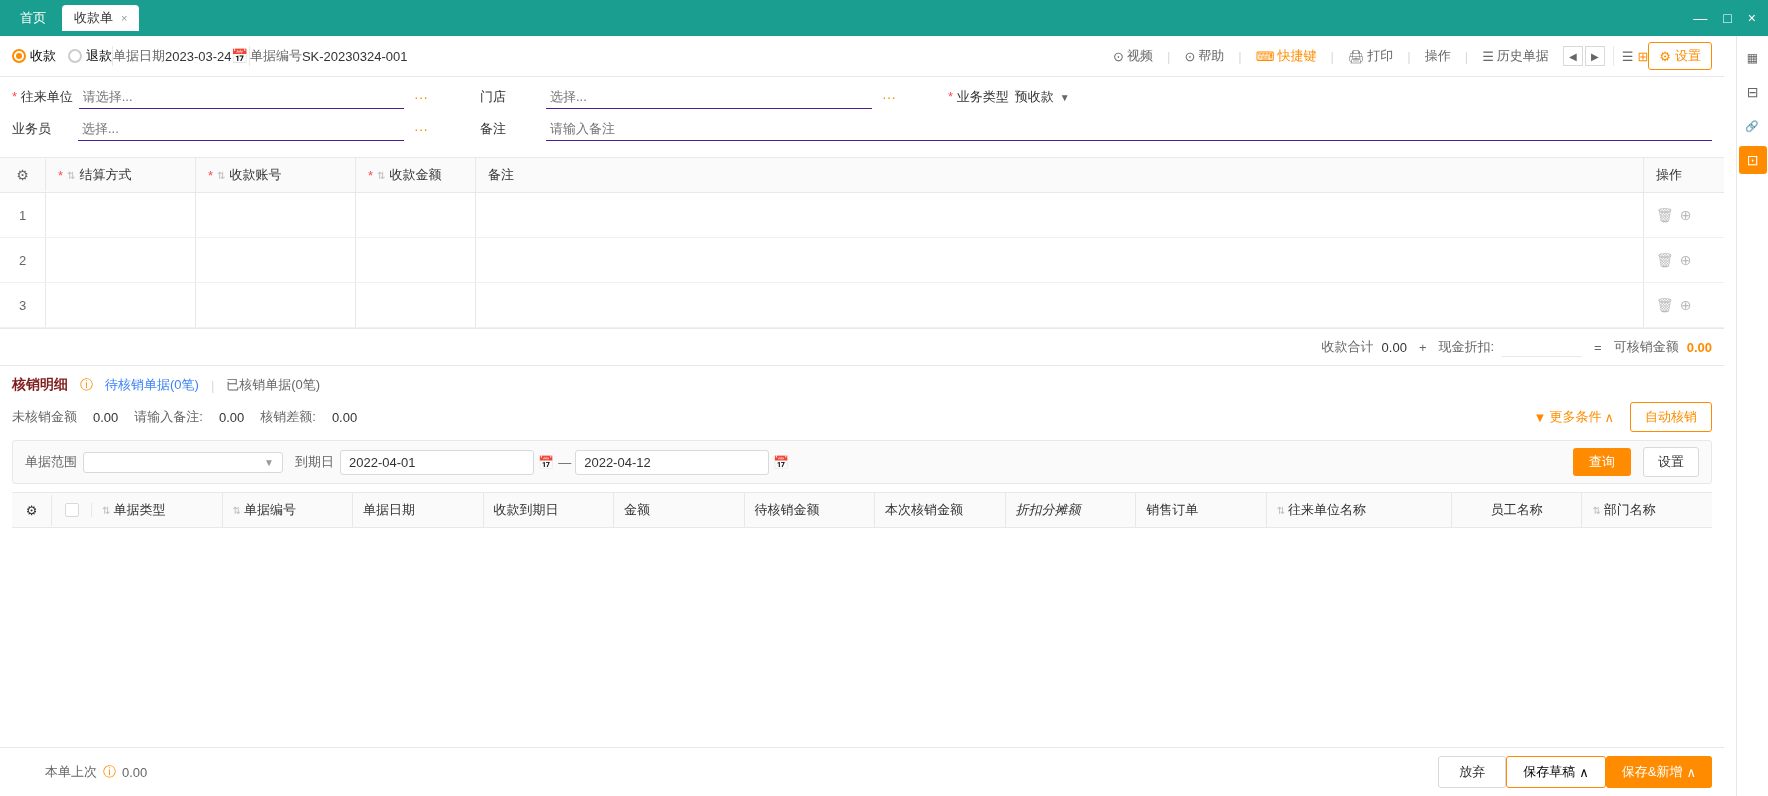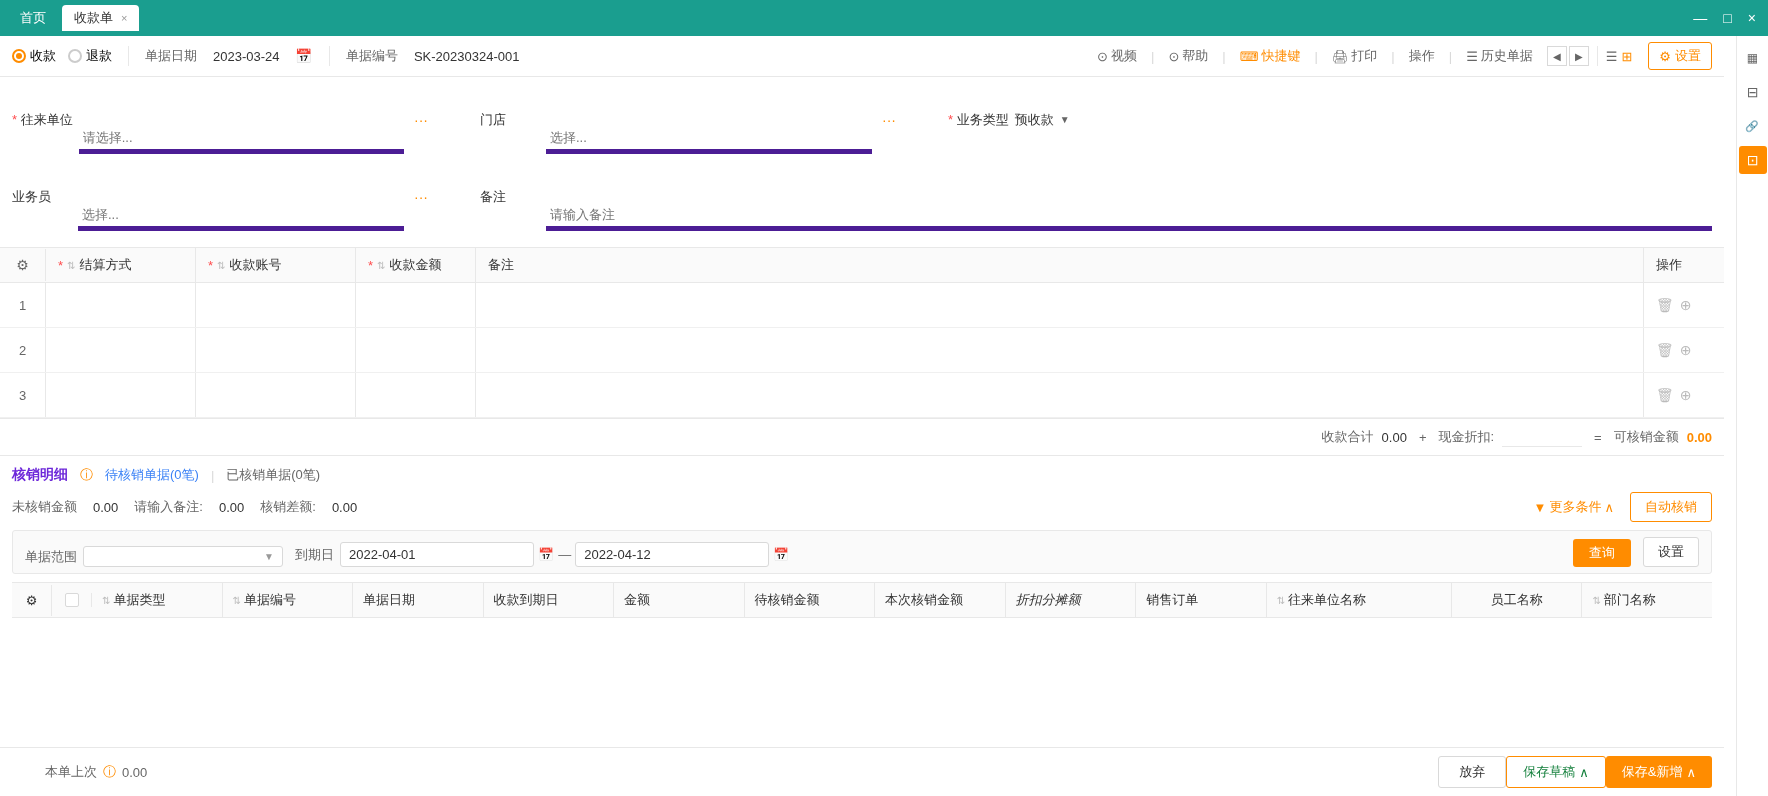--- a/index.html
+++ b/index.html
@@ -56,21 +56,20 @@
       flex-direction: column;
     }
 
     
     .toolbar {
       display: flex;
       align-items: center;
       padding: 6px 12px;
       border-bottom: 1px solid #e8e8e8;
       background: #fff;
-      gap: 16px;
       flex-shrink: 0;
     }
     .radio-group {
       display: flex;
       align-items: center;
       gap: 12px;
     }
     .radio-item {
       display: flex;
       align-items: center;
@@ -170,27 +169,26 @@
       white-space: nowrap;
       min-width: 60px;
     }
     .form-field-label.required::before {
       content: '* ';
       color: #ff4d4f;
     }
     .form-input {
       flex: 1;
       border: none;
-      border-bottom: 5px solid #4c1d95;
+      border-bottom: 1px solid #4c1d95;
       padding: 4px 4px;
       color: #15803d;
       outline: none;
       font-size: 13px;
       background: transparent;
-      margin-top: 41px;
     }
     .more-btn {
       color: #ff8c00;
       cursor: pointer;
       font-size: 14px;
       padding: 0 4px;
     }
     .business-type-field {
       display: flex;
       align-items: center;
@@ -303,21 +301,21 @@
     }
     .reconcile-header {
       display: flex;
       align-items: center;
       gap: 12px;
       margin-bottom: 8px;
     }
     .section-title {
       font-size: 14px;
       font-weight: 600;
-      color: #6d28d9;
+      color: #7f1d1d;
     }
     .info-icon {
       color: #ff8c00;
       cursor: pointer;
       font-size: 13px;
     }
     .tab-link {
       color: #3b82f6;
       cursor: pointer;
       font-size: 13px;
@@ -345,21 +343,21 @@
       color: #ff8c00;
       padding: 5px 14px;
       border-radius: 3px;
       cursor: pointer;
       font-size: 13px;
     }
 
     
     .filter-row {
       display: flex;
-      align-items: flex-end;
+      align-items: center;
       gap: 12px;
       padding: 6px 0;
       border: 1px solid #e8e8e8;
       border-radius: 3px;
       padding: 6px 12px;
       margin-bottom: 8px;
       background: #fafafa;
     }
     .filter-field {
       display: flex;
@@ -472,21 +470,21 @@
       border: 1px solid #d9d9d9;
       color: #333;
       padding: 6px 20px;
       border-radius: 3px;
       cursor: pointer;
       font-size: 13px;
     }
     .btn-draft {
       background: #fff;
       border: 1px solid #ff8c00;
-      color: #15803d;
+      color: #000000;
       padding: 6px 16px;
       border-radius: 3px;
       cursor: pointer;
       font-size: 13px;
       display: flex;
       align-items: center;
       gap: 4px;
     }
     .btn-save-new {
       background: #ff8c00;

